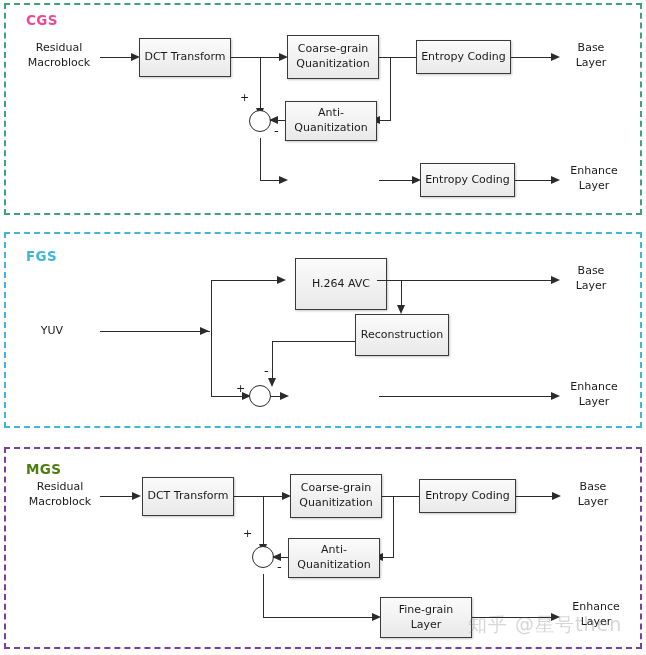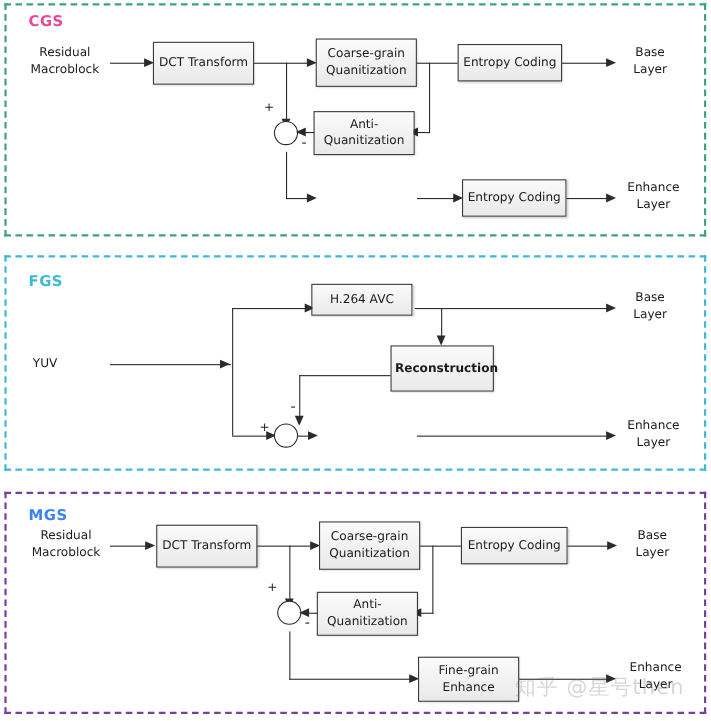--- a/index.html
+++ b/index.html
@@ -31,21 +31,21 @@
   .panel-mgs { left: 4px;  top: 447px; width: 638px; height: 202px; border: 2px dashed #7a3f9e; }
 
   .panel-title {
     position: absolute;
     font-weight: bold;
     font-size: 13.5px;
     letter-spacing: 0.4px;
   }
   .title-cgs { left: 26px; top: 12px;  color: #ec4899; }
   .title-fgs { left: 26px; top: 248px; color: #3fb8d8; }
-  .title-mgs { left: 26px; top: 461px; color: #3b82f6; }
+  .title-mgs { left: 26px; top: 461px; color: #4d7c0f; }
 
   
   .box {
     position: absolute;
     box-sizing: border-box;
     border: 1px solid #3a3a3a;
     background: linear-gradient(180deg, #fbfbfb 0%, #f1f1f1 55%, #e9e9e9 100%);
     box-shadow: 1px 1px 2px rgba(0,0,0,0.22);
     display: flex;
     align-items: center;
@@ -191,46 +191,46 @@
     <span>Entropy Coding</span>
   </div>
   <div class="hline" style="left:515px; top:180px; width:38px;"></div>
   <div class="arrow arrow-r" style="left:551px; top:175.5px;"></div>
   <div class="lbl" style="left:558px; top:164px; width:72px;">Enhance
 Layer</div>
 
   <div class="panel panel-fgs"></div>
   <div class="panel-title title-fgs">FGS</div>
 
-  <div class="lbl" style="left:13px; top:324px; width:56px;">YUV</div>
+  <div class="lbl" style="left:24px; top:324px; width:56px;">YUV</div>
   <div class="hline" style="left:100px; top:331px; width:110px;"></div>
   <div class="arrow arrow-r" style="left:200px; top:326.5px;"></div>
 
   <div class="vline" style="left:211px; top:280px; height:116px;"></div>
 
   <div class="hline" style="left:211px; top:280px; width:68px;"></div>
   <div class="arrow arrow-r" style="left:277px; top:275.5px;"></div>
 
   <div class="hline" style="left:211px; top:396px; width:33px;"></div>
   <div class="arrow arrow-r" style="left:242px; top:391.5px;"></div>
 
-  <div class="box" style="left:283px; top:258px; width:92px; height:29px;">
+  <div class="box" style="left:295px; top:258px; width:92px; height:52px;">
     <span>H.264
 AVC</span>
   </div>
 
   <div class="hline" style="left:377px; top:280px; width:176px;"></div>
   <div class="arrow arrow-r" style="left:551px; top:275.5px;"></div>
   <div class="lbl" style="left:560px; top:264px; width:62px;">Base
 Layer</div>
 
   <div class="vline" style="left:401px; top:280px; height:32px;"></div>
   <div class="arrow arrow-d" style="left:396.5px; top:305px;"></div>
 
-  <div class="box" style="left:355px; top:314px; width:94px; height:42px;font-weight:bold;">
+  <div class="box" style="left:355px; top:314px; width:94px; height:42px;">
     <span>Reconstruction</span>
   </div>
 
   <div class="hline" style="left:272px; top:341px; width:83px;"></div>
   <div class="vline" style="left:272px; top:341px; height:44px;"></div>
   <div class="arrow arrow-d" style="left:267.5px; top:378px;"></div>
 
   <div class="sumnode" style="left:249px; top:385px;"></div>
   <div class="sign" style="left:236px; top:383px;">+</div>
   <div class="sign minus" style="left:264px; top:364px;">-</div>
@@ -289,21 +289,21 @@
   <div class="hline" style="left:274px; top:557px; width:15px;"></div>
   <div class="arrow arrow-l" style="left:272px; top:552.5px;"></div>
 
   <div class="box" style="left:288px; top:538px; width:92px; height:40px;">
     <span>Anti-
 Quanitization</span>
   </div>
 
   <div class="box" style="left:380px; top:597px; width:92px; height:41px;">
     <span>Fine-grain
-Enhance</span>
+Layer</span>
   </div>
   <div class="hline" style="left:472px; top:617px; width:81px;"></div>
   <div class="arrow arrow-r" style="left:551px; top:612.5px;"></div>
   <div class="lbl" style="left:560px; top:600px; width:72px;">Enhance
 Layer</div>
 
   <div class="watermark">知乎 @星号then</div>
 
 </div>
 

